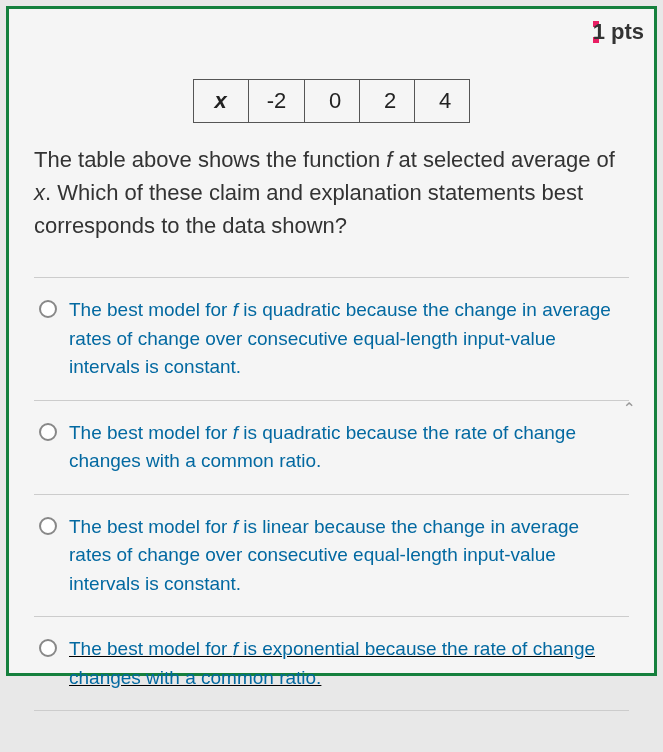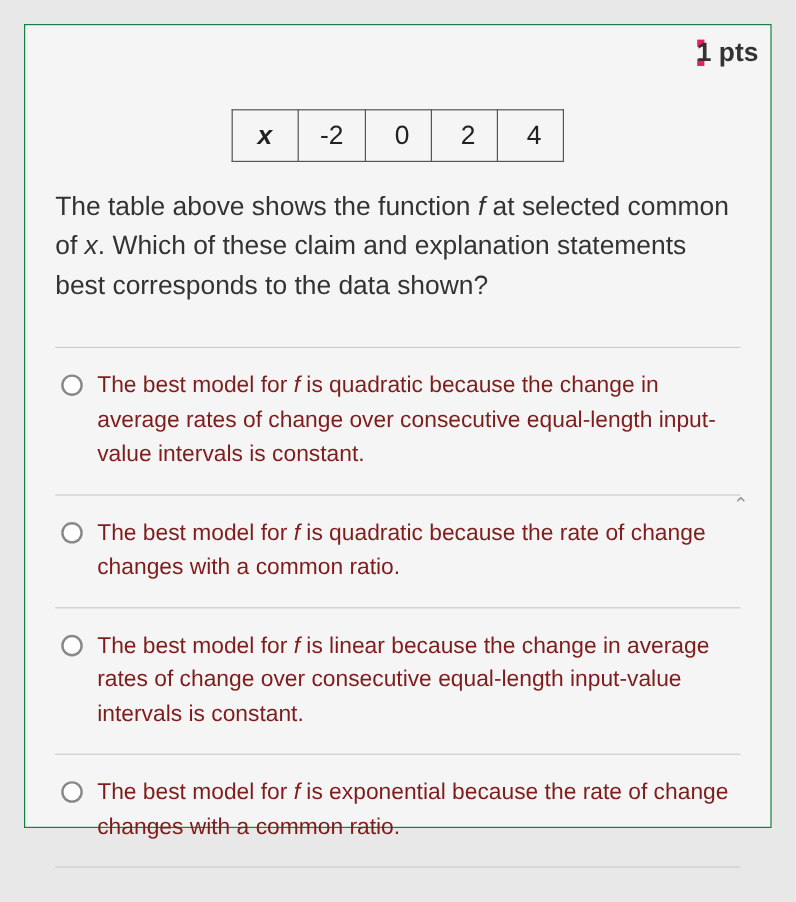--- a/index.html
+++ b/index.html
@@ -10,22 +10,22 @@
     body {
       font-family: 'Segoe UI', Arial, sans-serif;
       background: #e8e8e8;
       width: 663px;
       height: 752px;
       position: relative;
       overflow: hidden;
     }
     .page {
       background: #f5f5f5;
-      border: 1px solid #15803d;
-      margin: 20px;
+      border: 3px solid #15803d;
+      margin: 6px;
       padding: 20px 25px;
       height: 670px;
       position: relative;
     }
     .points {
       position: absolute;
       top: 10px;
       right: 10px;
       font-size: 22px;
       font-weight: bold;
@@ -80,33 +80,34 @@
     }
     .option {
       border-top: 1px solid #ccc;
       padding: 18px 5px 18px 5px;
       display: flex;
       align-items: flex-start;
       gap: 12px;
     }
     .option:last-child {
       border-bottom: 1px solid #ccc;
+      text-decoration: underline;
     }
     .radio {
       width: 18px;
       height: 18px;
       border: 2px solid #888;
       border-radius: 50%;
       flex-shrink: 0;
       margin-top: 4px;
       background: #fff;
     }
     .option-text {
       font-size: 19px;
-      color: #7f1d1d;
+      color: #0369a1;
       line-height: 1.5;
     }
     .option-text .fn {
       font-style: italic;
     }
     .caret {
       position: absolute;
       right: 18px;
       top: 390px;
       font-size: 16px;
@@ -131,21 +132,21 @@
         <td>-2</td>
         <td>0</td>
         <td>2</td>
         <td>4</td>
       </tr>
     </tbody>
       </table>
   </div>
 
   <div class="question-text">
-    <span>The table above shows the function </span><span class="fn">f</span><span> at selected common of </span><span class="fn">x</span><span>.</span>
+    <span>The table above shows the function </span><span class="fn">f</span><span> at selected average of </span><span class="fn">x</span><span>.</span>
     <span>Which of these claim and explanation statements best corresponds to the data shown?</span>
   </div>
 
   <div class="caret">⌃</div>
 
   <div class="options">
     <div class="option">
       <div class="radio"></div>
       <div class="option-text">
         <span>The best model for </span><span class="fn">f</span><span> is quadratic because the change in average rates of change over consecutive equal-length input-value intervals is constant.</span>

